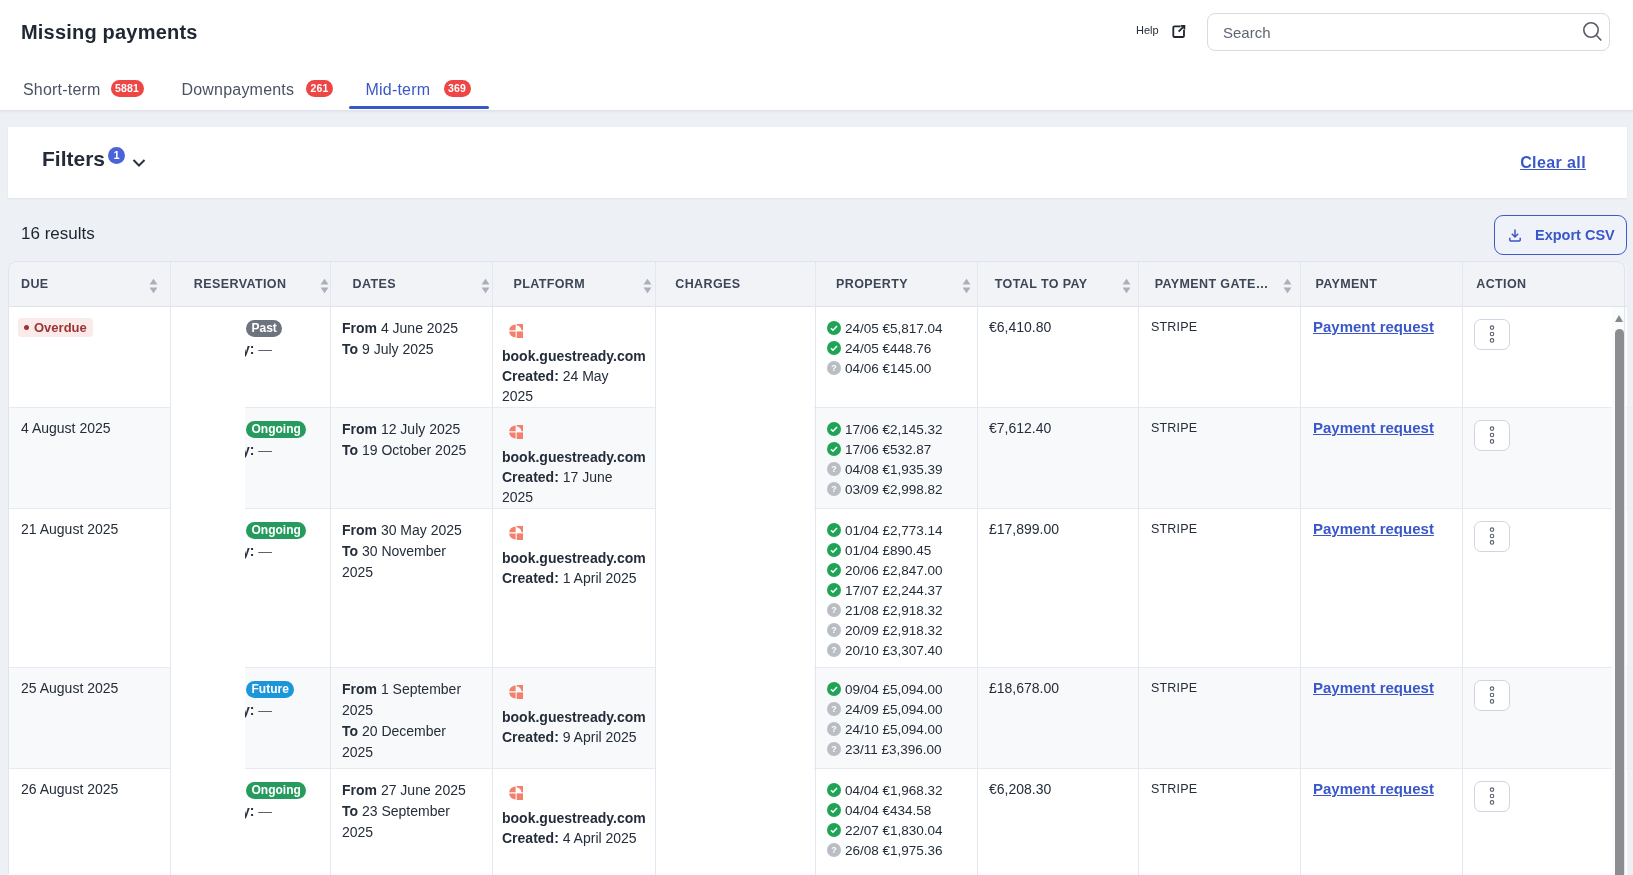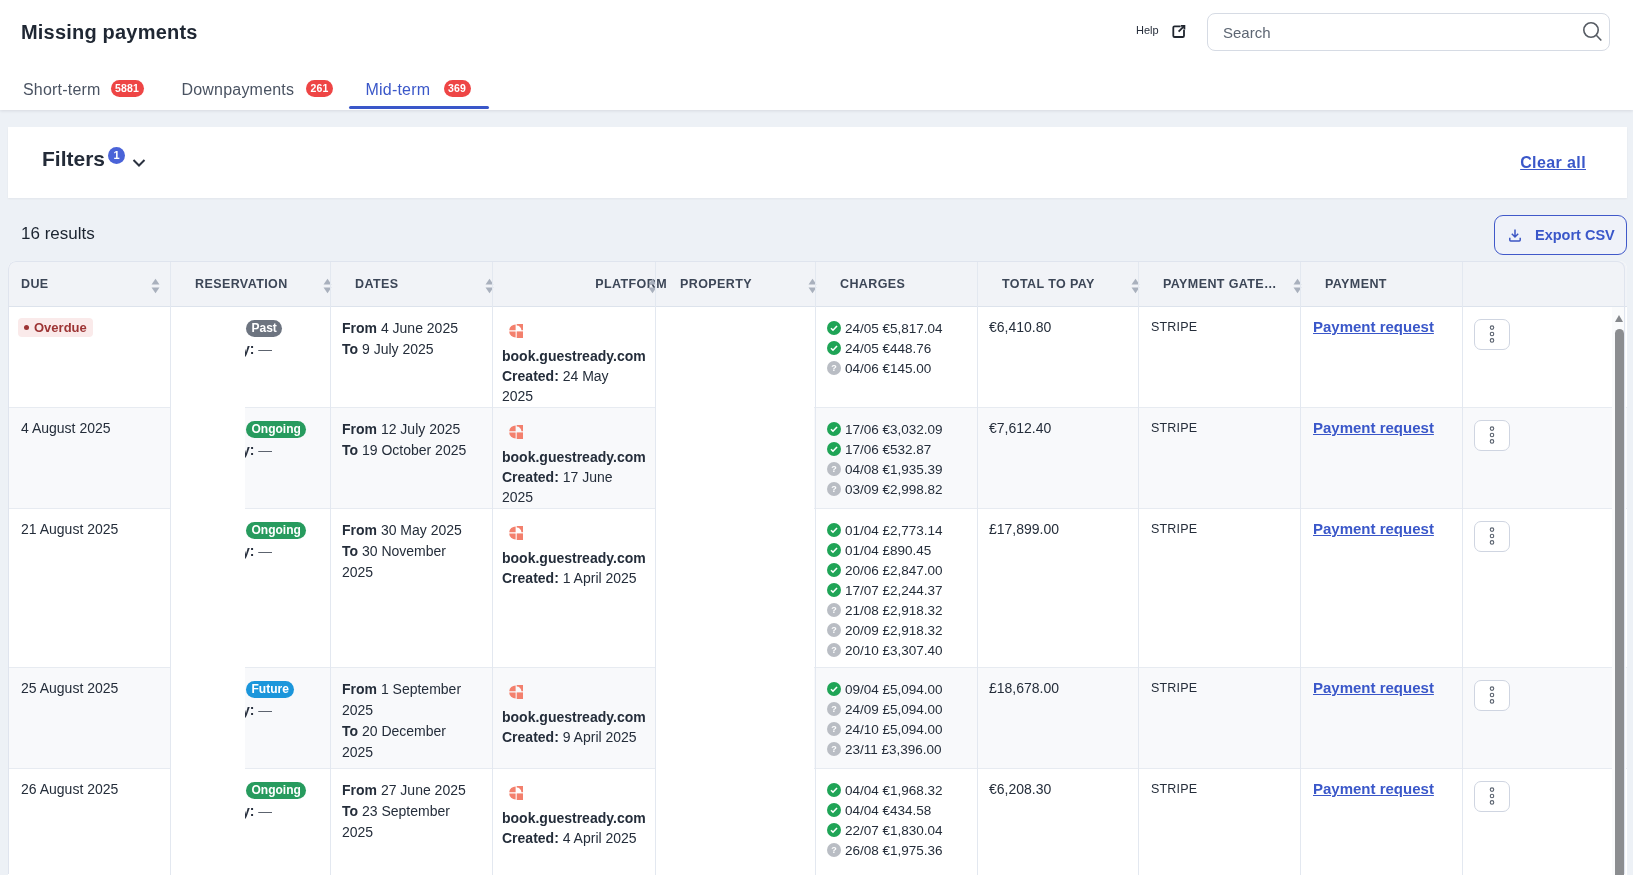--- a/index.html
+++ b/index.html
@@ -125,38 +125,39 @@
               <path d="M0.5 9.6L4.5 15.2 8.5 9.6z" fill="#a9b0bd"></path>
             </svg></span></div>
         <div class="th" style="width: 160px; margin-left: 12px;">RESERVATION<span class="sorticon"><svg width="9" height="16" viewBox="0 0 9 16">
               <path d="M0.5 6.4L4.5 0.8 8.5 6.4z" fill="#a9b0bd"></path>
               <path d="M0.5 9.6L4.5 15.2 8.5 9.6z" fill="#a9b0bd"></path>
             </svg></span></div>
         <div class="th" style="width: 162px;">DATES<span class="sorticon"><svg width="9" height="16" viewBox="0 0 9 16">
               <path d="M0.5 6.4L4.5 0.8 8.5 6.4z" fill="#a9b0bd"></path>
               <path d="M0.5 9.6L4.5 15.2 8.5 9.6z" fill="#a9b0bd"></path>
             </svg></span></div>
-        <div class="th" style="width: 163px; text-align: right;">PLATFORM<span class="sorticon"><svg width="9" height="16" viewBox="0 0 9 16">
-              <path d="M0.5 6.4L4.5 0.8 8.5 6.4z" fill="#a9b0bd"></path>
-              <path d="M0.5 9.6L4.5 15.2 8.5 9.6z" fill="#a9b0bd"></path>
-            </svg></span></div>
+        <div class="th" style="width: 163px;">PLATFORM<span class="sorticon"><svg width="9" height="16" viewBox="0 0 9 16">
+              <path d="M0.5 6.4L4.5 0.8 8.5 6.4z" fill="#a9b0bd"></path>
+              <path d="M0.5 9.6L4.5 15.2 8.5 9.6z" fill="#a9b0bd"></path>
+            </svg></span></div>
+        <div class="th" style="width: 162px;">CHARGES</div>
         <div class="th" style="width: 160px;">PROPERTY<span class="sorticon"><svg width="9" height="16" viewBox="0 0 9 16">
               <path d="M0.5 6.4L4.5 0.8 8.5 6.4z" fill="#a9b0bd"></path>
               <path d="M0.5 9.6L4.5 15.2 8.5 9.6z" fill="#a9b0bd"></path>
             </svg></span></div>
-        <div class="th" style="width: 162px;">CHARGES</div>
         <div class="th" style="width: 161px;">TOTAL TO PAY<span class="sorticon"><svg width="9" height="16" viewBox="0 0 9 16">
               <path d="M0.5 6.4L4.5 0.8 8.5 6.4z" fill="#a9b0bd"></path>
               <path d="M0.5 9.6L4.5 15.2 8.5 9.6z" fill="#a9b0bd"></path>
             </svg></span></div>
         <div class="th" style="width: 162px;">PAYMENT GATE…<span class="sorticon"><svg width="9" height="16" viewBox="0 0 9 16">
               <path d="M0.5 6.4L4.5 0.8 8.5 6.4z" fill="#a9b0bd"></path>
               <path d="M0.5 9.6L4.5 15.2 8.5 9.6z" fill="#a9b0bd"></path>
             </svg></span></div>
         <div class="th" style="width: 162px;">PAYMENT</div>
+        <div class="th" style="width: 165px;">ACTION</div>
       </div>
     <div id="tbody">
         <div class="row" style="top: 0px; height: 101px;">
           <div class="overduebadge"><span class="dot"></span>Overdue</div>
           <div class="pill past">Past</div>
           <div class="resline"><span class="inner"><b>y:</b> <span class="dash">—</span></span></div>
           <div class="dates"><b>From</b> 4 June 2025<br><b>To</b> 9 July 2025</div>
           <div class="plat">
             <span class="icon" style="top:17px"><svg width="14" height="14" viewBox="0 0 14 14">
                 <g fill="#f3806d">
@@ -217,21 +218,21 @@
                 </g>
               </svg></span>
             <div class="ptxt" style="top:39px"><b>book.guestready.com</b><br><b>Created:</b> 17 June<br>2025</div>
           </div>
           <div class="charges">
             <div class="chline">
               <svg width="14" height="14" viewBox="0 0 14 14">
                 <circle cx="7" cy="7" r="7" fill="#1fa456"></circle>
                 <path d="M4 7.2l2 2 4-4.2" fill="none" stroke="#fff" stroke-width="1.6"></path>
               </svg>
-              <span>17/06 €3,032.09</span>
+              <span>17/06 €2,145.32</span>
             </div>
             <div class="chline">
               <svg width="14" height="14" viewBox="0 0 14 14">
                 <circle cx="7" cy="7" r="7" fill="#1fa456"></circle>
                 <path d="M4 7.2l2 2 4-4.2" fill="none" stroke="#fff" stroke-width="1.6"></path>
               </svg>
               <span>17/06 €532.87</span>
             </div>
             <div class="chline">
               <svg width="14" height="14" viewBox="0 0 14 14">

